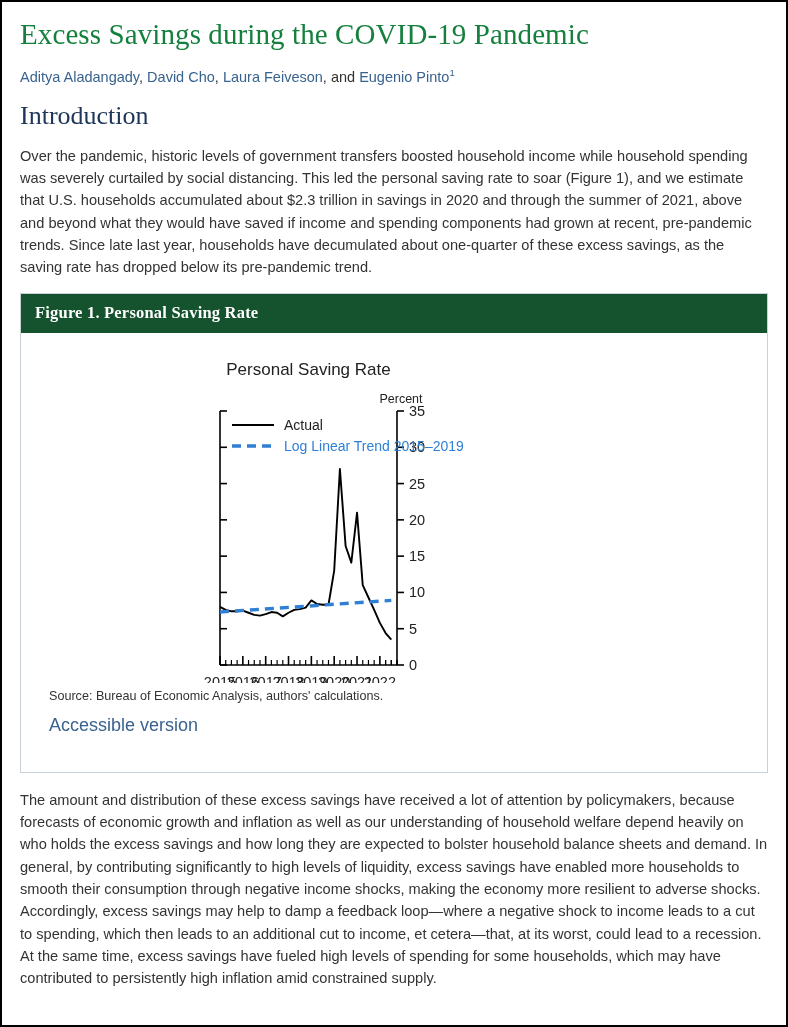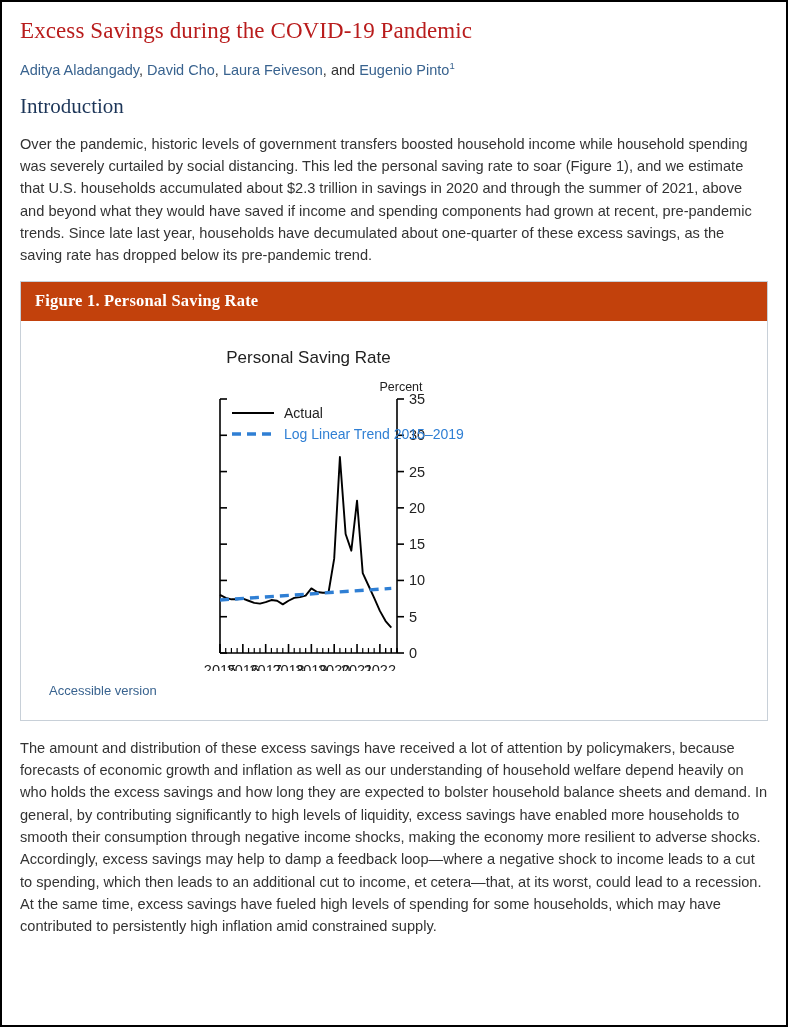--- a/index.html
+++ b/index.html
@@ -23,63 +23,63 @@
     height: 100%;
   }
   .pub-date {
     font-size: 14.5px;
     color: #444444;
     margin: 0 0 14px 0;
     letter-spacing: 0.1px;
   }
   .article-title {
     font-family: "Liberation Serif", serif;
-    font-size: 23px;
+    font-size: 29px;
     font-weight: normal;
-    color: #b91c1c;
+    color: #15803d;
     margin: 0 0 14px 0;
     letter-spacing: 0.1px;
   }
   .byline {
     font-size: 14.5px;
     margin: 16px 0 16px 0;
     color: #333333;
   }
   .byline a {
     color: #39638f;
     text-decoration: none;
   }
   .byline sup {
     font-size: 9.5px;
     color: #39638f;
     vertical-align: super;
   }
   .section-heading {
     font-family: "Liberation Serif", serif;
-    font-size: 21px;
+    font-size: 26px;
     font-weight: normal;
     color: #1c3558;
     margin: 0 0 0 0;
   }
   .body-text {
     font-size: 14.6px;
     line-height: 1.53;
     color: #333333;
     margin: 14px 0 14px 0;
     text-align: left;
   }
   
   .figure-box {
     border: 1px solid #c8d0d8;
     margin: 4px 0 16px 0;
     background: #ffffff;
     box-sizing: border-box;
   }
   .figure-header {
-    background: #c2410c;
+    background: #14532d;
     color: #ffffff;
     font-family: "Liberation Serif", serif;
     font-size: 16.5px;
     font-weight: bold;
     padding: 9px 14px 10px 14px;
     letter-spacing: 0.2px;
   }
   .figure-body {
     padding: 20px 14px 16px 14px;
   }
@@ -90,25 +90,25 @@
   }
   .chart-wrap svg {
     display: block;
   }
   .fig-source {
     font-size: 12.6px;
     color: #333333;
     margin: 6px 0 0 14px;
   }
   .fig-link {
-    font-size: 13px;
+    font-size: 18px;
     color: #39638f;
     text-decoration: none;
     display: inline-block;
-    margin: 12px 0 6px 14px;
+    margin: 12px 0 20px 14px;
   }
 </style>
 </head>
 <body>
 
 <div class="page">
 
 
   <h1 class="article-title">Excess Savings during the COVID-19 Pandemic</h1>
 
@@ -200,19 +200,20 @@
             <line x1="362" y1="312" x2="362" y2="307" stroke="#000" stroke-width="1.2"></line>
             <polyline points="185,253.94285714285715 190.70967741935485,256.8457142857143 196.41935483870967,258.29714285714283 202.1290322580645,258.29714285714283 207.83870967741936,257.57142857142856 213.5483870967742,259.74857142857144 219.25806451612902,261.92571428571426 224.96774193548387,262.6514285714286 230.67741935483872,261.2 236.38709677419354,259.02285714285716 242.09677419354838,259.74857142857144 247.80645161290323,263.37714285714287 253.51612903225805,259.74857142857144 259.2258064516129,256.8457142857143 264.93548387096774,256.12 270.64516129032256,254.66857142857143 276.35483870967744,247.4114285714286 282.06451612903226,251.04 287.7741935483871,251.7657142857143 293.48387096774195,251.7657142857143 299.19354838709677,217.65714285714284 304.9032258064516,116.05714285714285 310.61290322580646,192.98285714285714 316.3225806451613,209.6742857142857 322.0322580645161,159.6 327.741935483871,232.17142857142858 333.45161290322585,244.50857142857143 339.1612903225806,256.8457142857143 344.8709677419355,269.90857142857146 350.5806451612903,280.06857142857143 356.2903225806451,286.6" fill="none" stroke="#000000" stroke-width="1.9" stroke-linejoin="round" stroke-linecap="butt"></polyline>
             <polyline points="185,259.02285714285716 356.2903225806451,247.4114285714286" fill="none" stroke="#2f7fd4" stroke-width="3.4" stroke-linejoin="round" stroke-linecap="butt" stroke-dasharray="9,6"></polyline>
             <line x1="197" y1="72" x2="239" y2="72" stroke="#000000" stroke-width="1.9"></line>
             <text x="249" y="77" text-anchor="start" font-family="&quot;Liberation Sans&quot;, sans-serif" font-size="14" fill="#222">Actual</text>
             <line x1="197" y1="93" x2="239" y2="93" stroke="#2f7fd4" stroke-width="3.4" stroke-dasharray="9,6"></line>
             <text x="249" y="98" text-anchor="start" font-family="&quot;Liberation Sans&quot;, sans-serif" font-size="14" fill="#2f7fd4">Log Linear Trend 2015–2019</text>
           </svg>
       </div>
 
+      <div class="fig-source">Source: Bureau of Economic Analysis, authors' calculations.</div>
       <a class="fig-link" href="#">Accessible version</a>
     </div>
   </div>
 
   <p class="body-text">The amount and distribution of these excess savings have received a lot of attention by policymakers, because forecasts of economic growth and inflation as well as our understanding of household welfare depend heavily on who holds the excess savings and how long they are expected to bolster household balance sheets and demand. In general, by contributing significantly to high levels of liquidity, excess savings have enabled more households to smooth their consumption through negative income shocks, making the economy more resilient to adverse shocks. Accordingly, excess savings may help to damp a feedback loop—where a negative shock to income leads to a cut to spending, which then leads to an additional cut to income, et cetera—that, at its worst, could lead to a recession. At the same time, excess savings have fueled high levels of spending for some households, which may have contributed to persistently high inflation amid constrained supply.</p>
 
 </div>
 
 </body></html>

